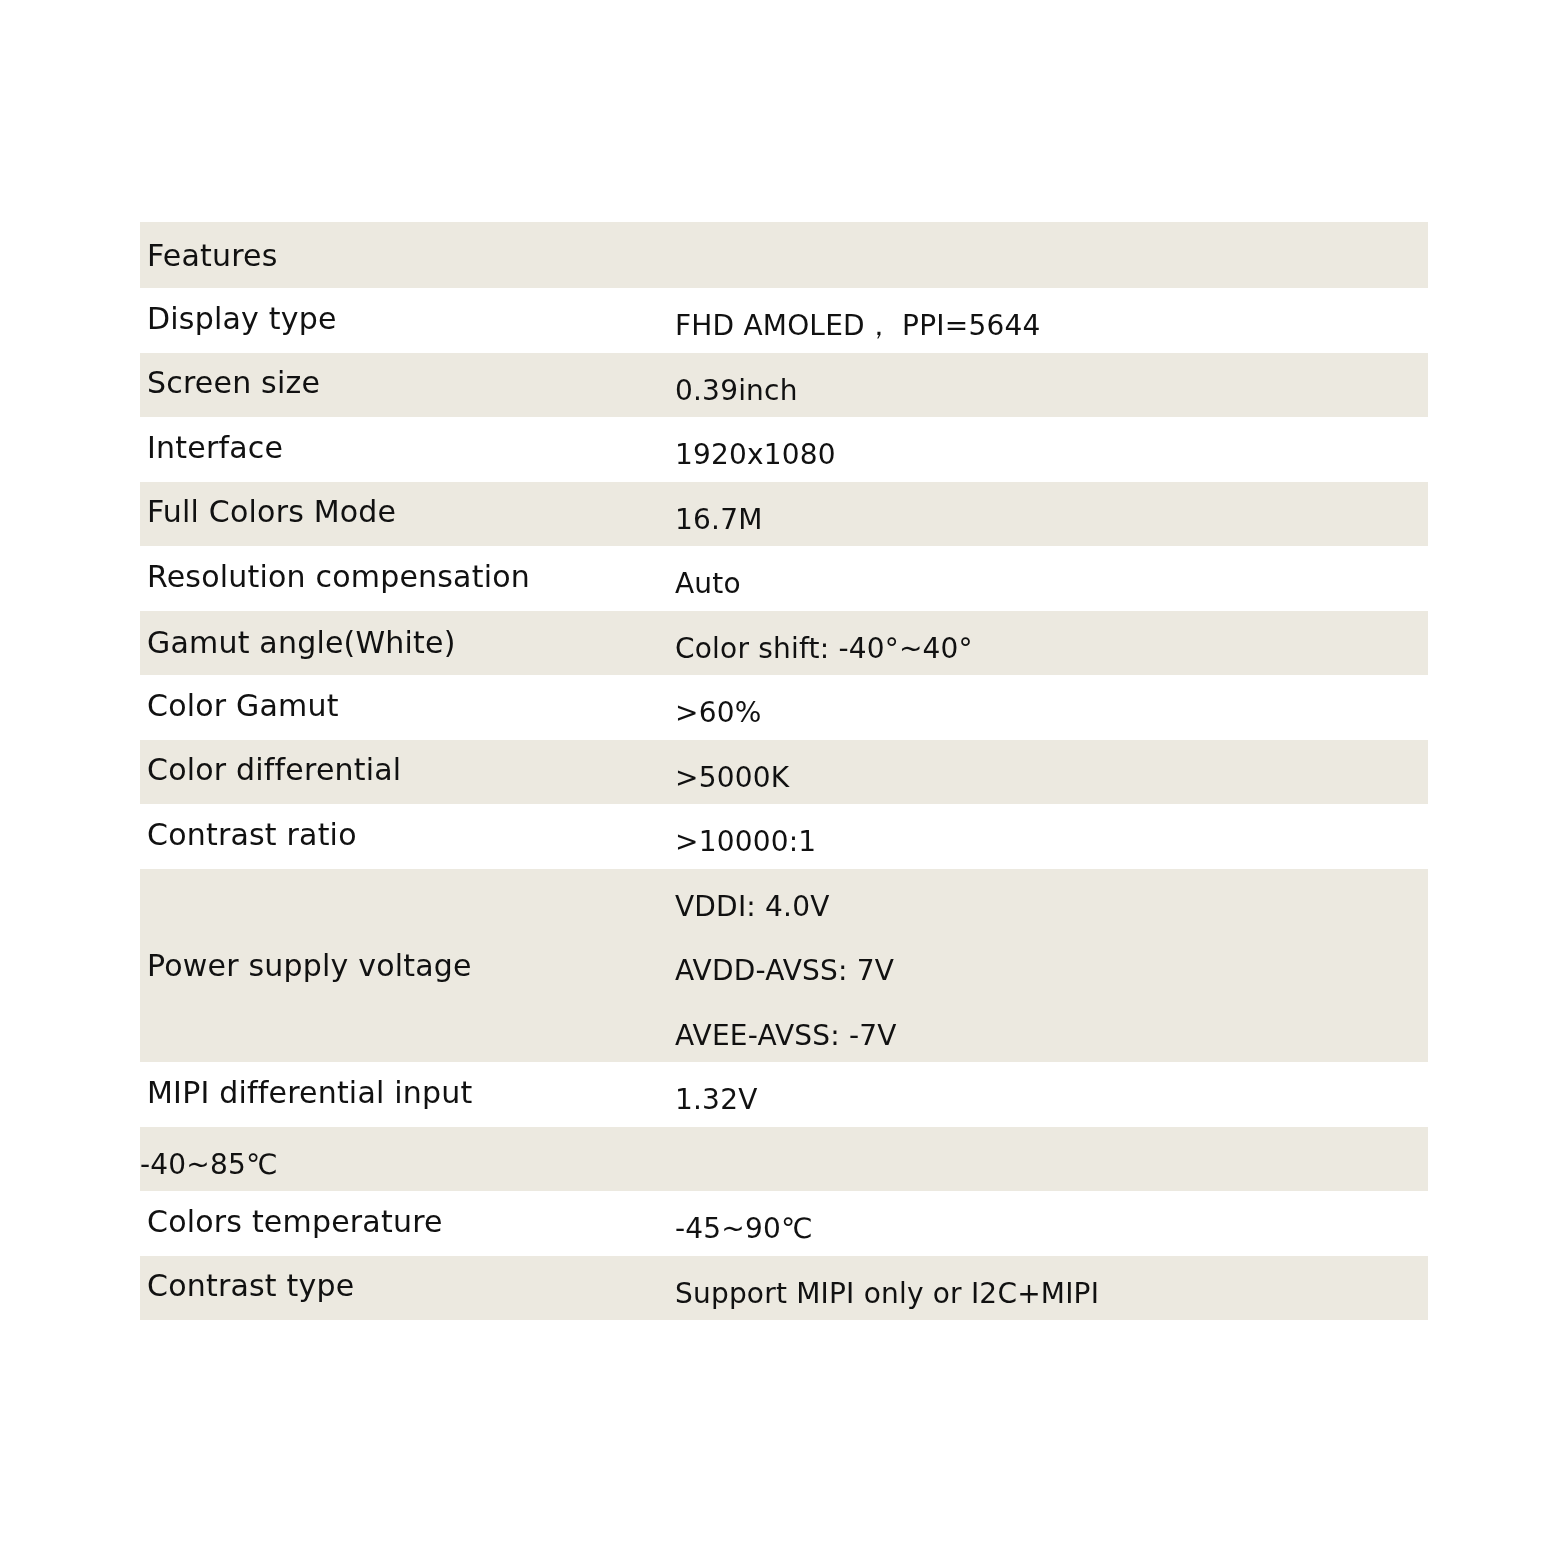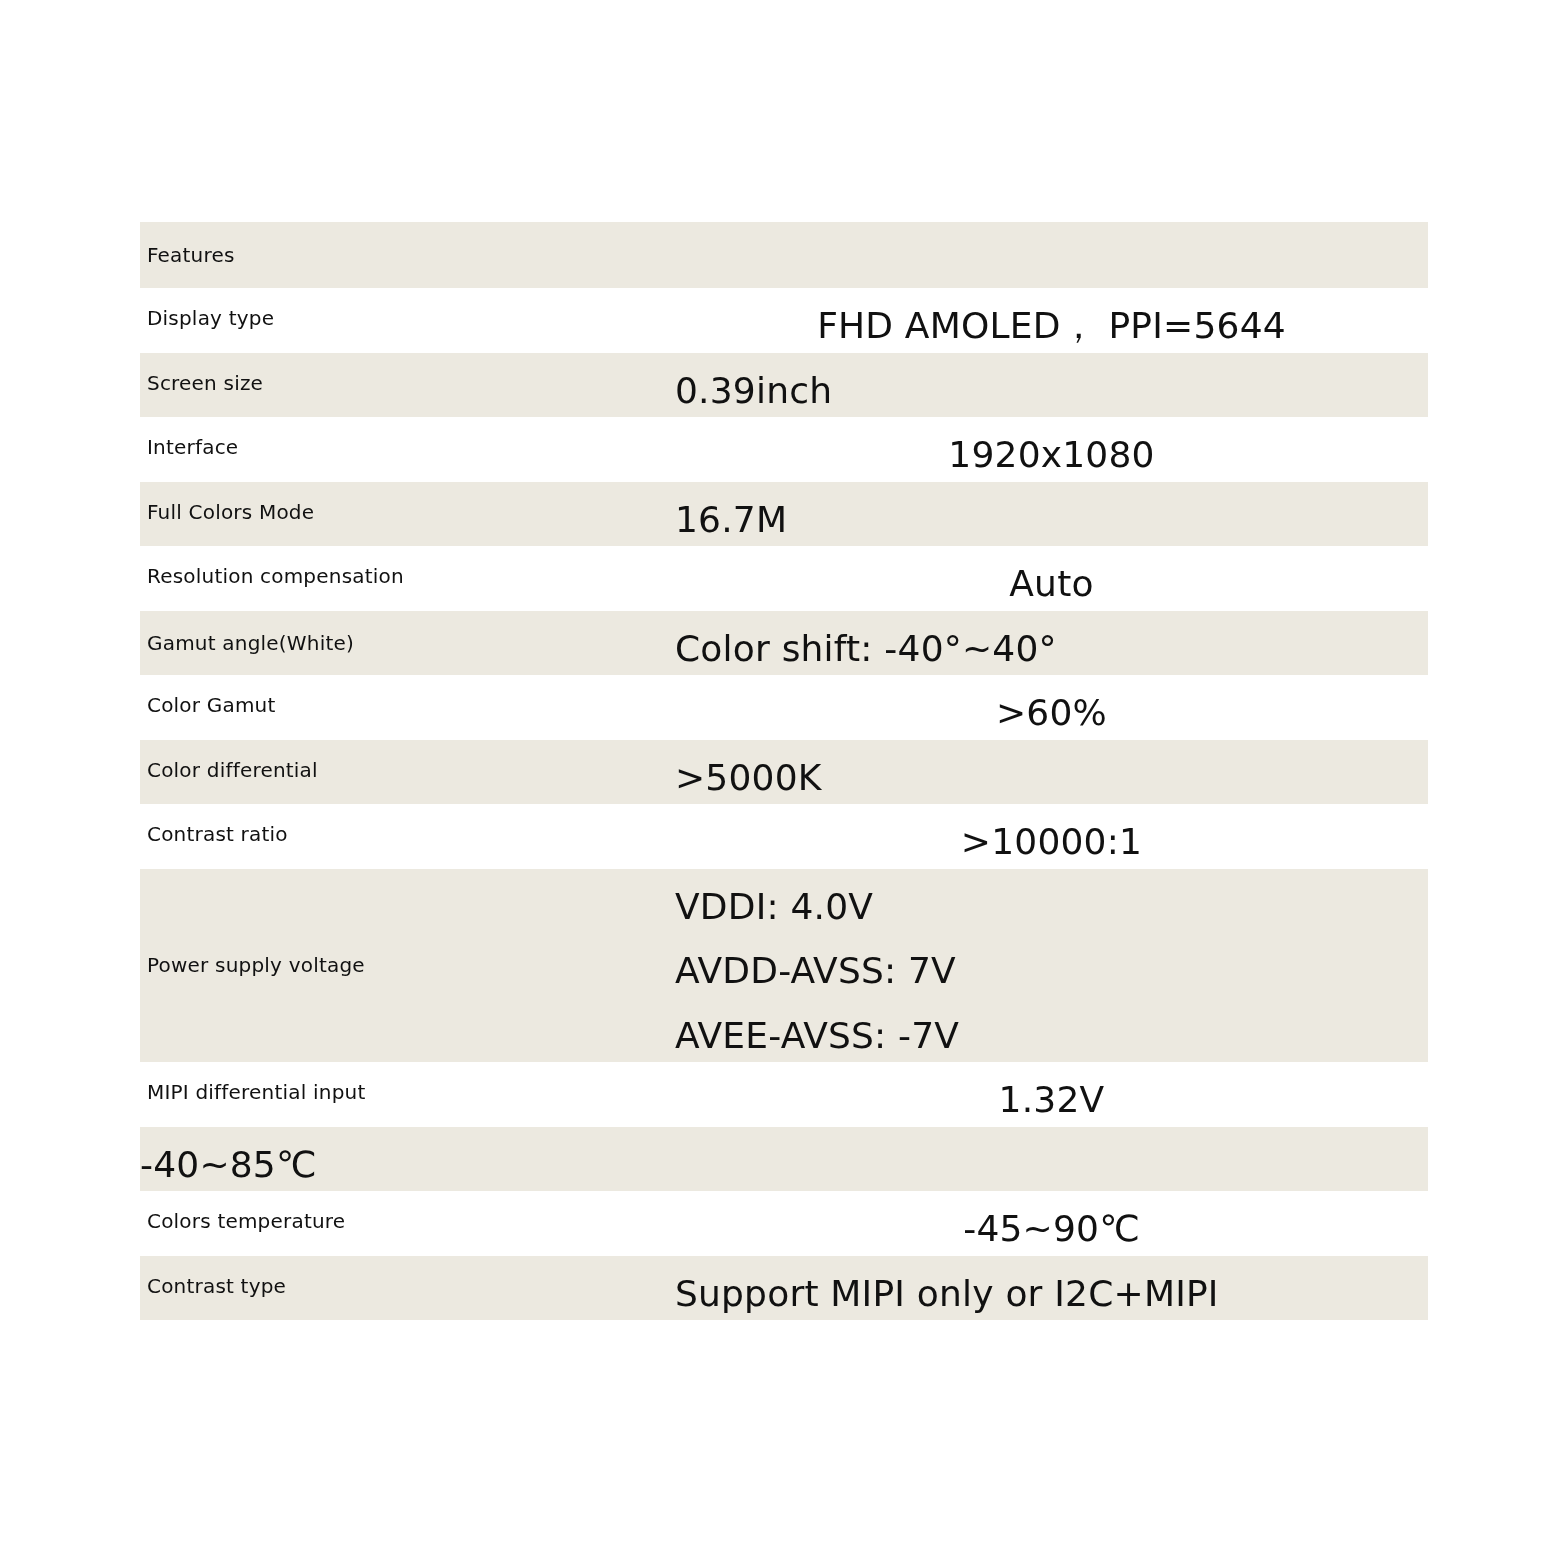--- a/index.html
+++ b/index.html
@@ -21,36 +21,36 @@
       top: 222px;
       width: 1288px;
     }
     .row {
       display: flex;
       align-items: stretch;
       width: 100%;
       box-sizing: border-box;
     }
     .row.shaded { background: #ECE9E0; }
-    .row.plain { background: #ffffff; text-align: center; }
+    .row.plain { background: #ffffff; }
     .cell-label {
       width: 535px;
       padding-left: 7px;
       display: flex;
       align-items: center;
-      font-size: 20px;
+      font-size: 30px;
       letter-spacing: 0.2px;
       box-sizing: border-box;
     }
     .cell-value {
       flex: 1;
       display: flex;
       flex-direction: column;
       justify-content: center;
-      font-size: 36px;
+      font-size: 28px;
       letter-spacing: 0.2px;
     }
     .value-line {
       height: 64.5px;
       line-height: 64.5px;
       padding-top: 6px;
       box-sizing: border-box;
     }
     .row.single .cell-label { height: 64.5px; padding-bottom: 4px; }
     .header-row .cell-label { height: 66px; }

